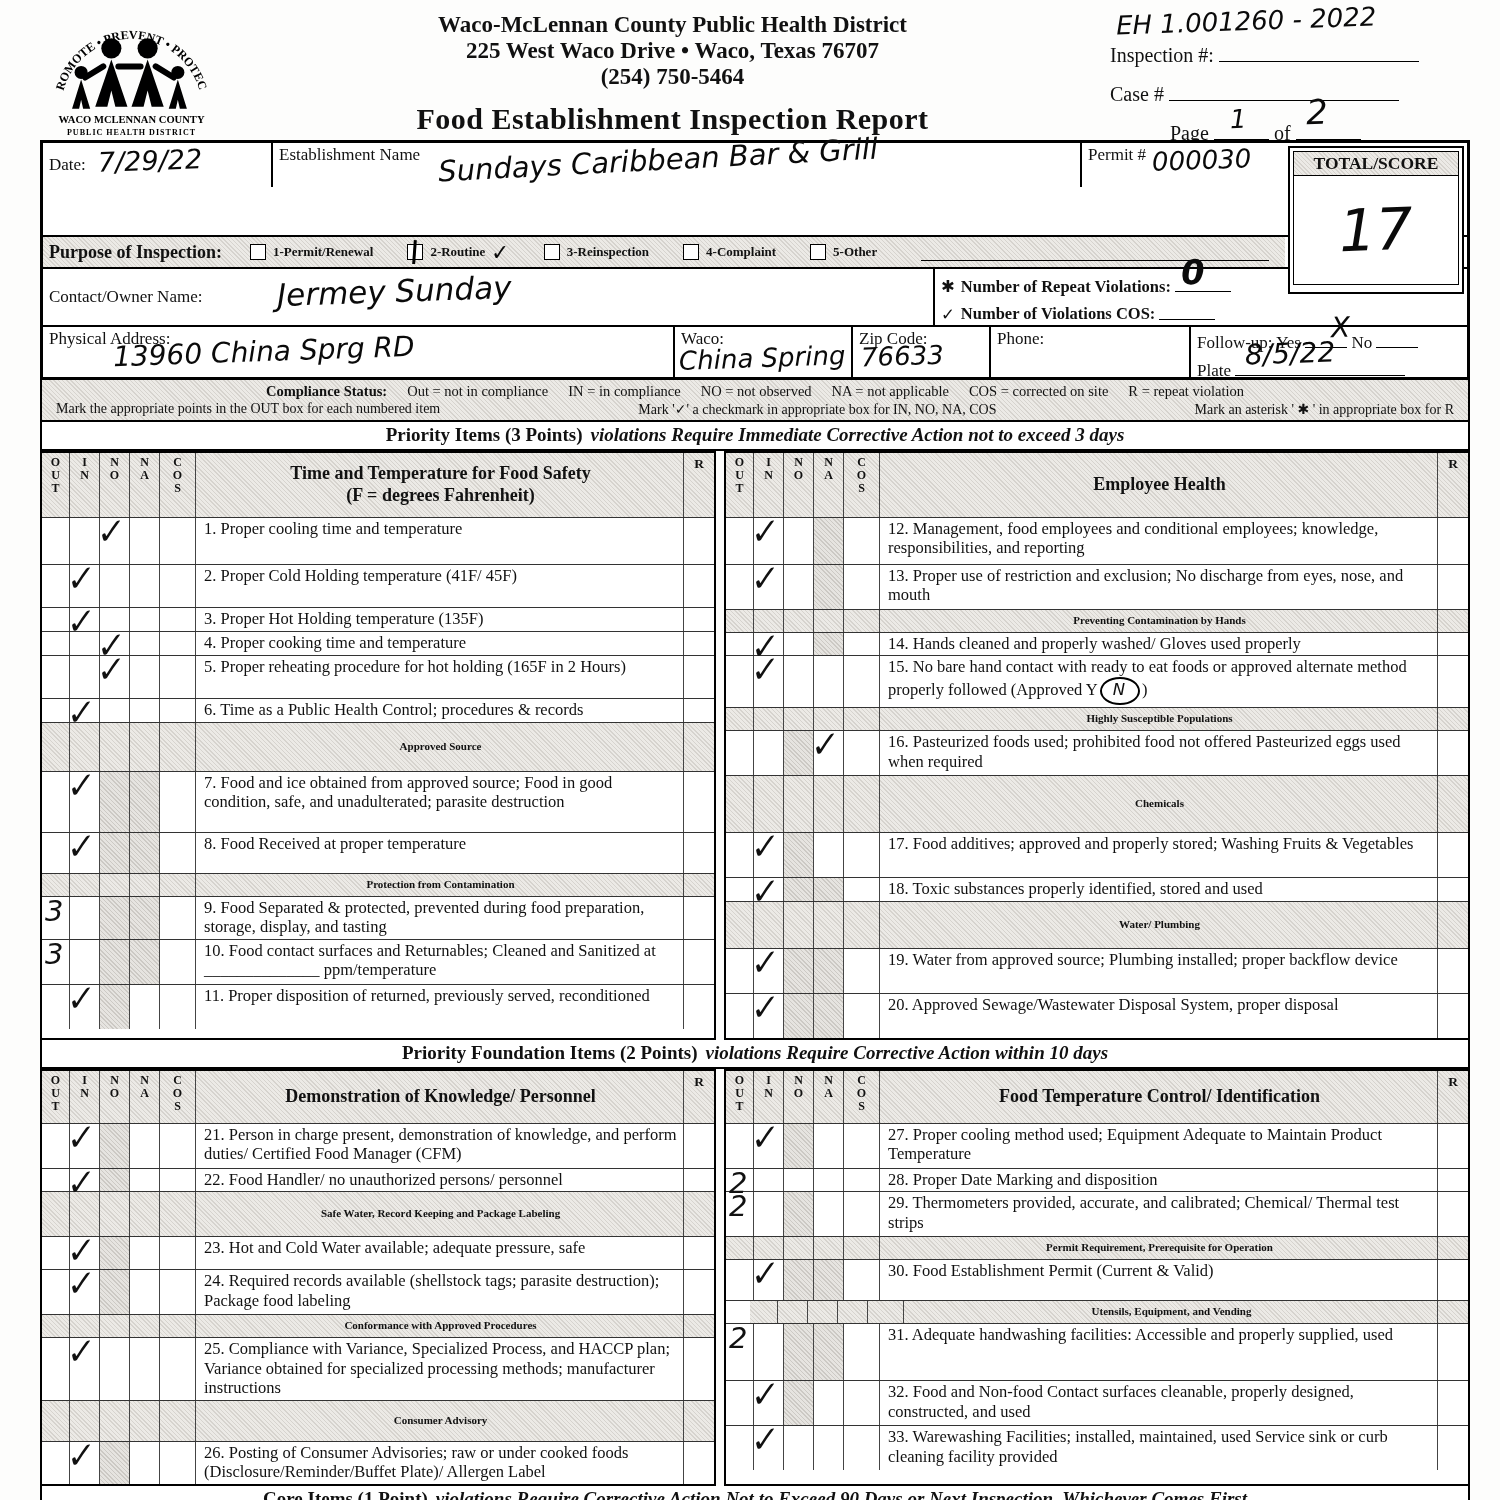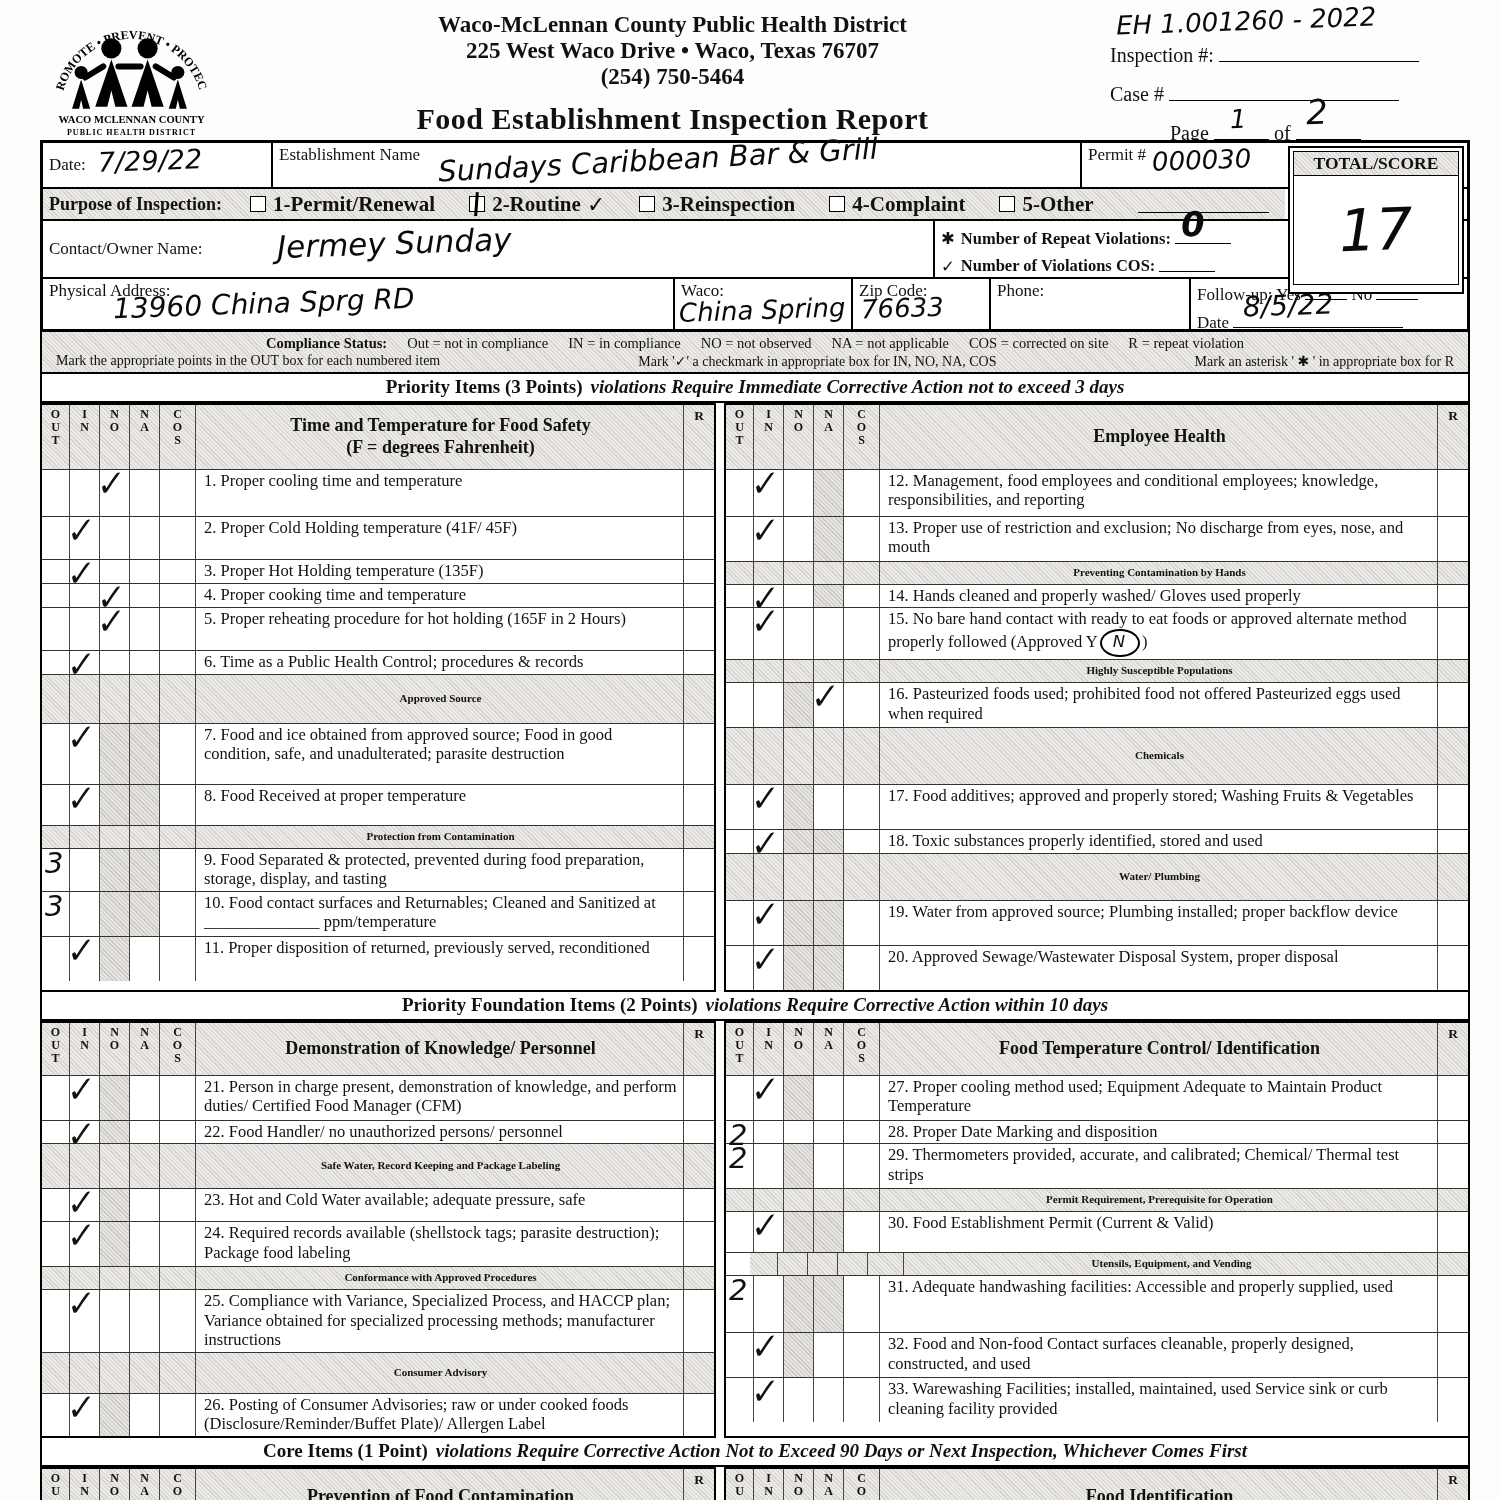--- a/index.html
+++ b/index.html
@@ -26,34 +26,34 @@
   .hatch{background:repeating-linear-gradient(45deg,#d6d3ce 0 1px,#eceae6 1px 3px);}
   .shaded{background:repeating-linear-gradient(45deg,#ccc9c4 0 1px,#e6e4e0 1px 3px);}
   
   .formarea{margin:0 30px 0 40px;}
   .infotable{border:3px solid #000;position:relative;font-size:17px;background:#fff;}
   .irow{display:flex;align-items:stretch;}
   .irow + .irow{border-top:2.2px solid #000;}
   .icell{padding:2px 6px;box-sizing:border-box;position:relative;}
   .bL{border-left:2.2px solid #000;}
   .flabel{font-size:17px;}
-  .rowA{height:44px;} .rowB{height:30px;} .rowC{height:56px;} .rowD{height:50px;}
+  .rowA{height:44px;} .rowB{height:30px;margin-top:48px;} .rowC{height:56px;} .rowD{height:50px;}
   .c-date{width:230px;flex:none;}
   .c-estab{flex:1;}
   .c-permit{width:205px;flex:none;}
   .scorespace{width:182px;flex:none;}
   .hw-date{font-size:27px;margin-left:8px;}
   .hw-estab{position:absolute;left:165px;top:0px;font-size:29px;white-space:nowrap;transform:rotate(-3deg);z-index:3;}
   .hw-permit{position:absolute;left:70px;top:2px;font-size:26px;}
   .c-purpose{flex:1;display:flex;align-items:center;gap:0;}
   .plabel{font-weight:bold;font-size:18px;margin-right:28px;}
   .popt{display:inline-flex;align-items:center;margin-right:34px;white-space:nowrap;}
   .cb{width:14px;height:14px;border:1.7px solid #000;display:inline-block;margin-right:7px;position:relative;background:#fff;}
   .cb.marked::after{content:"";position:absolute;left:5px;top:-5px;width:2.6px;height:24px;background:#000;transform:rotate(4deg);}
-  .plab{font-weight:bold;font-size:21px;}
+  .plab{font-weight:bold;font-size:13px;}
   .pchk{font-size:22px;margin-left:6px;font-weight:bold;}
   .other-line{flex:1;border-bottom:1.6px solid #000;height:1em;margin:0 10px;}
   .c-contact{flex:1;}
   .hw-contact{font-size:31px;margin-left:70px;margin-top:2px;}
   .c-viol{width:352px;flex:none;font-size:16.5px;padding-top:5px;}
   .violline{white-space:nowrap;margin-bottom:4px;font-weight:bold;}
   .violline .sym{font-weight:normal;margin-right:6px;}
   .vblank{width:56px;}
   .hw-zero{position:absolute;left:6px;top:-22px;font-size:34px;}
   .c-addr{flex:1.55;}
@@ -241,21 +241,21 @@
         </div>
         <div class="icell c-fup bL">
           <div class="fupline">
             <span>Follow-up:</span>
             <span>Yes</span>
             <span class="blank fb"><span class="hw hw-x">X</span></span>
             <span>No</span>
             <span class="blank fb"></span>
           </div>
           <div class="fupline" style="margin-top:4px;">
-            <span>Date</span>
+            <span>Plate</span>
             <span class="blank fdb"><span class="hw hw-fdate">8/5/22</span></span>
           </div>
         </div>
       </div>
     </div>
 
     <div class="legend hatch">
       <div class="leg1">
           <span class="seg0">Compliance Status:</span>
           <span class="seg">Out = not in compliance</span>

